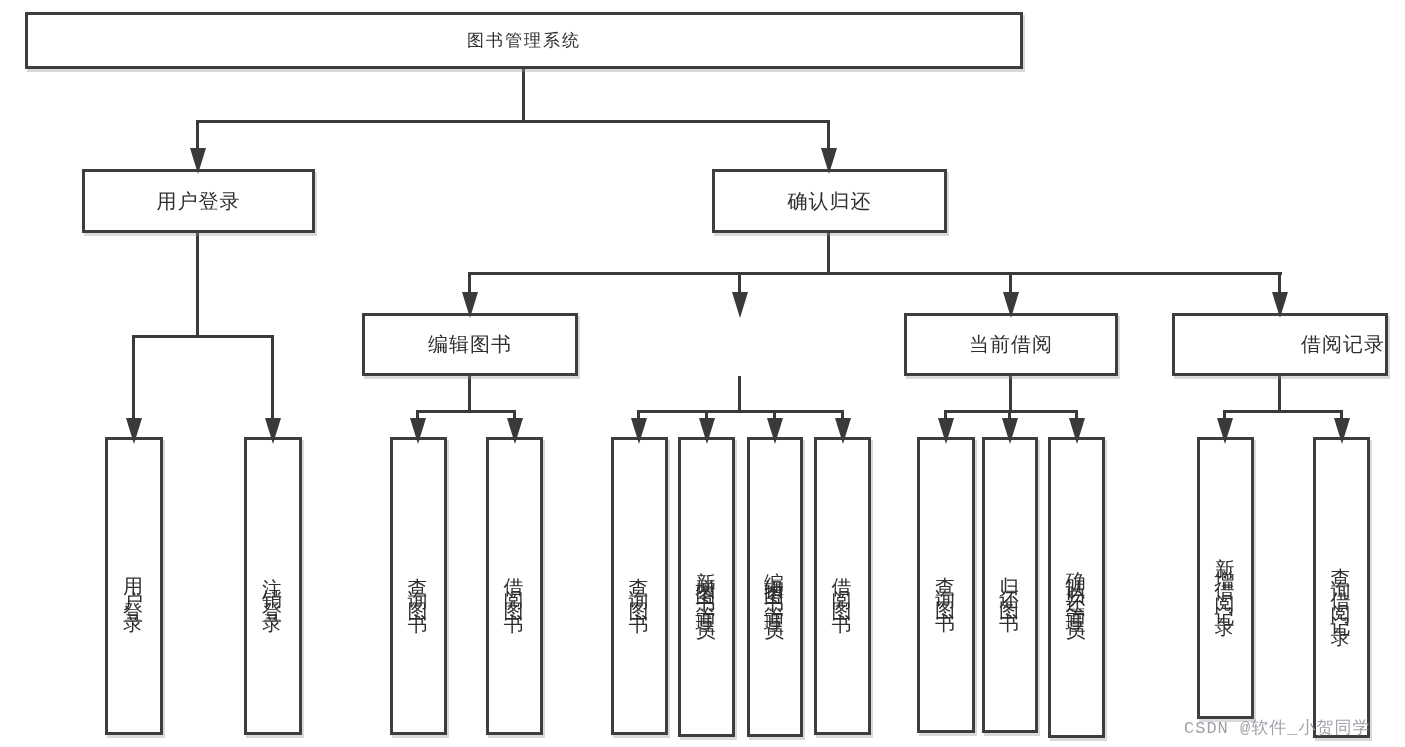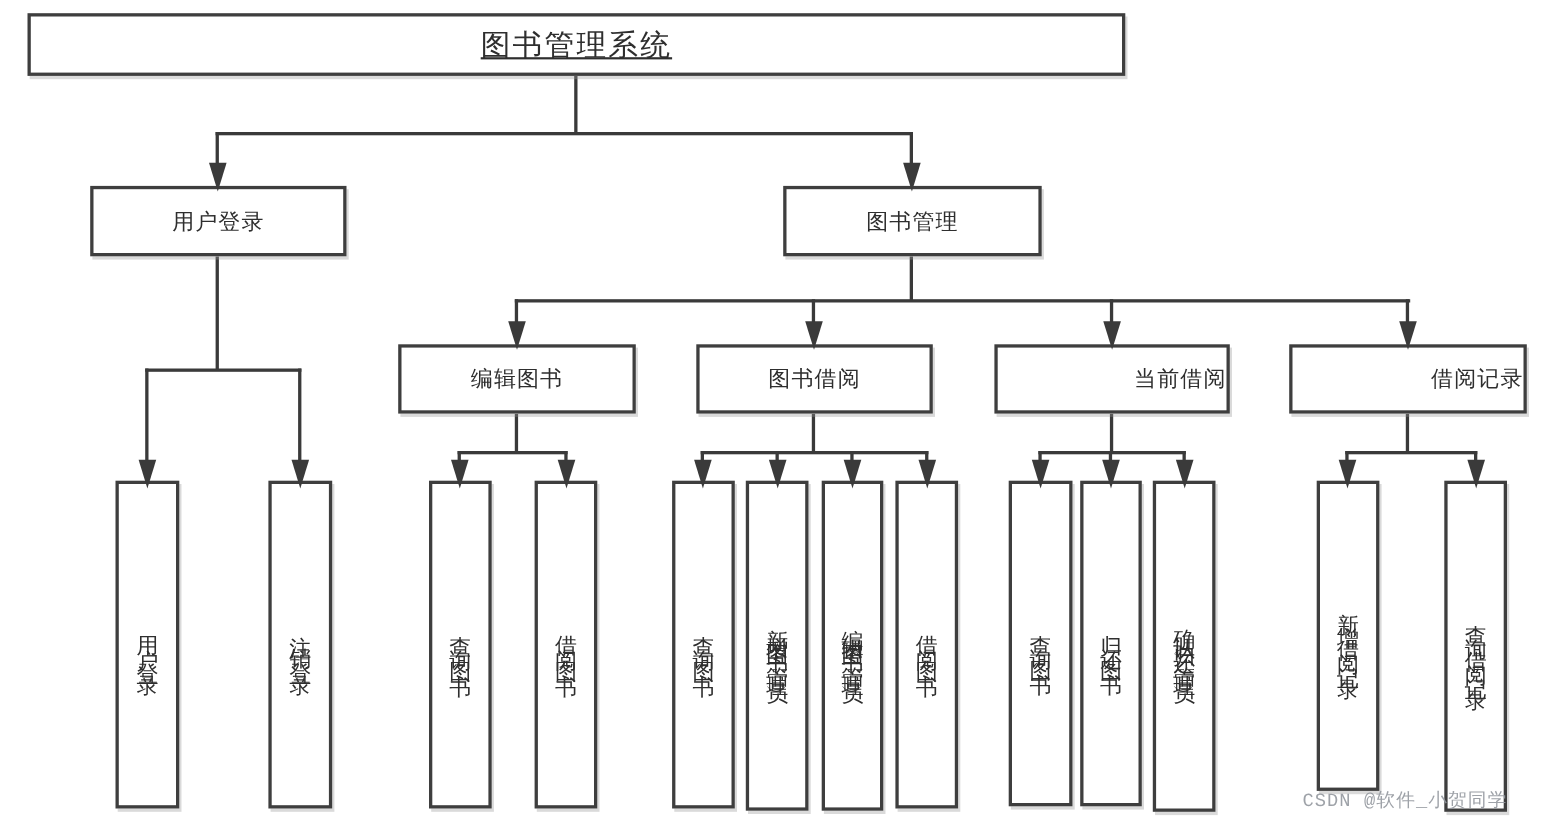--- a/index.html
+++ b/index.html
@@ -6,21 +6,21 @@
   #canvas{
     position:relative;width:1405px;height:747px;background:#ffffff;overflow:hidden;
     font-family:"Liberation Serif","DejaVu Serif",serif;color:#2e2e2e;
   }
   .box{
     position:absolute;box-sizing:border-box;background:#ffffff;
     border:3px solid #3e3e3e;display:flex;align-items:center;justify-content:center;
     box-shadow:2px 3px 0 rgba(150,150,150,0.35);z-index:1;
   }
   .hlabel{font-size:20px;letter-spacing:1px;white-space:nowrap;}
-  .root-label{font-size:27px;letter-spacing:2px;text-decoration:underline;}
+  .root-label{font-size:17px;letter-spacing:2px;}
   .vbox{writing-mode:vertical-rl;text-orientation:mixed;font-size:20px;letter-spacing:12px;}
   .vtight{letter-spacing:7px;}
   .line{position:absolute;background:#3a3a3a;z-index:0;}
   .head{
     position:absolute;width:0;height:0;z-index:2;
     border-left:8px solid transparent;border-right:8px solid transparent;
     border-top:26px solid #3a3a3a;
   }
   .watermark{
     position:absolute;left:1184px;top:716px;z-index:5;
@@ -93,30 +93,27 @@
   <div class="head" style="left:1334px;top:418px;"></div>
 
   <div class="box" style="left:25px;top:12px;width:998px;height:57px;">
     <span class="hlabel root-label">图书管理系统</span>
   </div>
 
   <div class="box" style="left:82px;top:169px;width:233px;height:64px;">
     <span class="hlabel">用户登录</span>
   </div>
   <div class="box" style="left:712px;top:169px;width:235px;height:64px;">
-    <span class="hlabel">图书管理</span>
+    <span class="hlabel">确认归还</span>
   </div>
 
   <div class="box" style="left:362px;top:313px;width:216px;height:63px;">
     <span class="hlabel">编辑图书</span>
   </div>
-  <div class="box" style="left:633px;top:313px;width:215px;height:63px;">
-    <span class="hlabel">图书借阅</span>
-  </div>
-  <div class="box" style="left:904px;top:313px;width:214px;height:63px;justify-content:flex-end;">
+  <div class="box" style="left:904px;top:313px;width:214px;height:63px;">
     <span class="hlabel">当前借阅</span>
   </div>
   <div class="box" style="left:1172px;top:313px;width:216px;height:63px;justify-content:flex-end;">
     <span class="hlabel">借阅记录</span>
   </div>
 
   <div class="box vbox" style="left:105px;top:437px;width:58px;height:298px;">
     <span>用户登录</span>
   </div>
   <div class="box vbox" style="left:244px;top:437px;width:58px;height:298px;">

